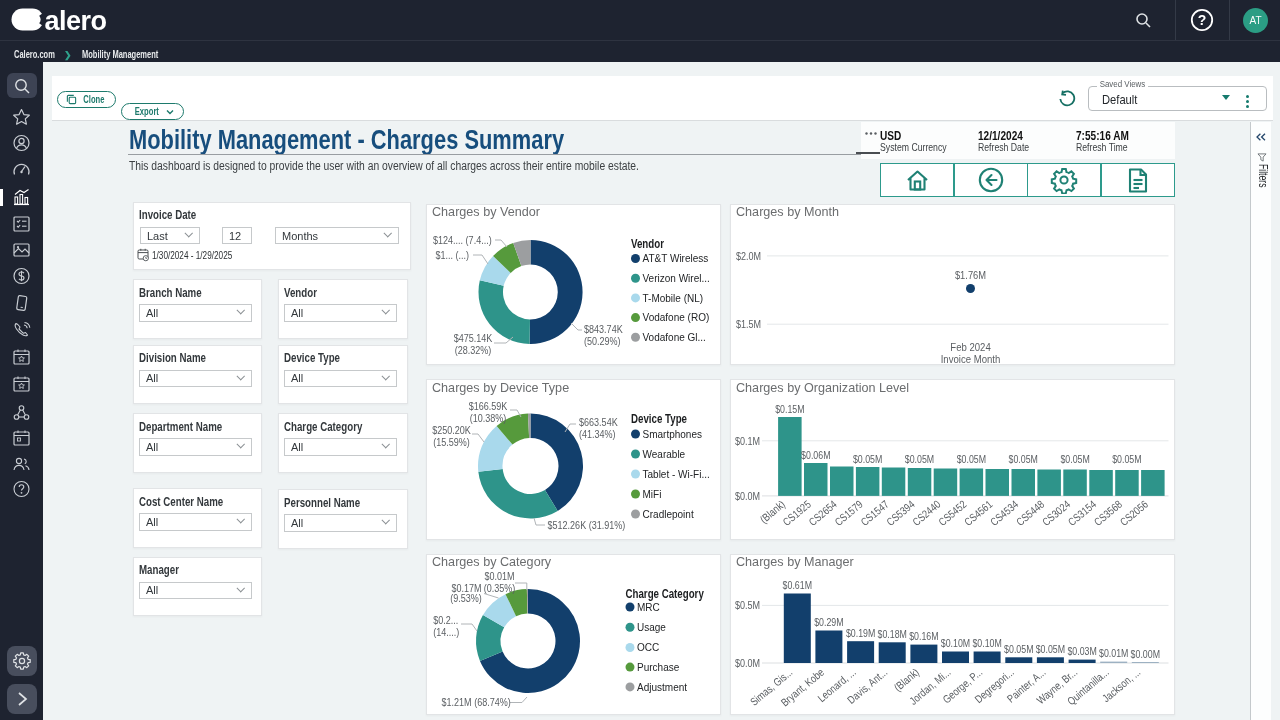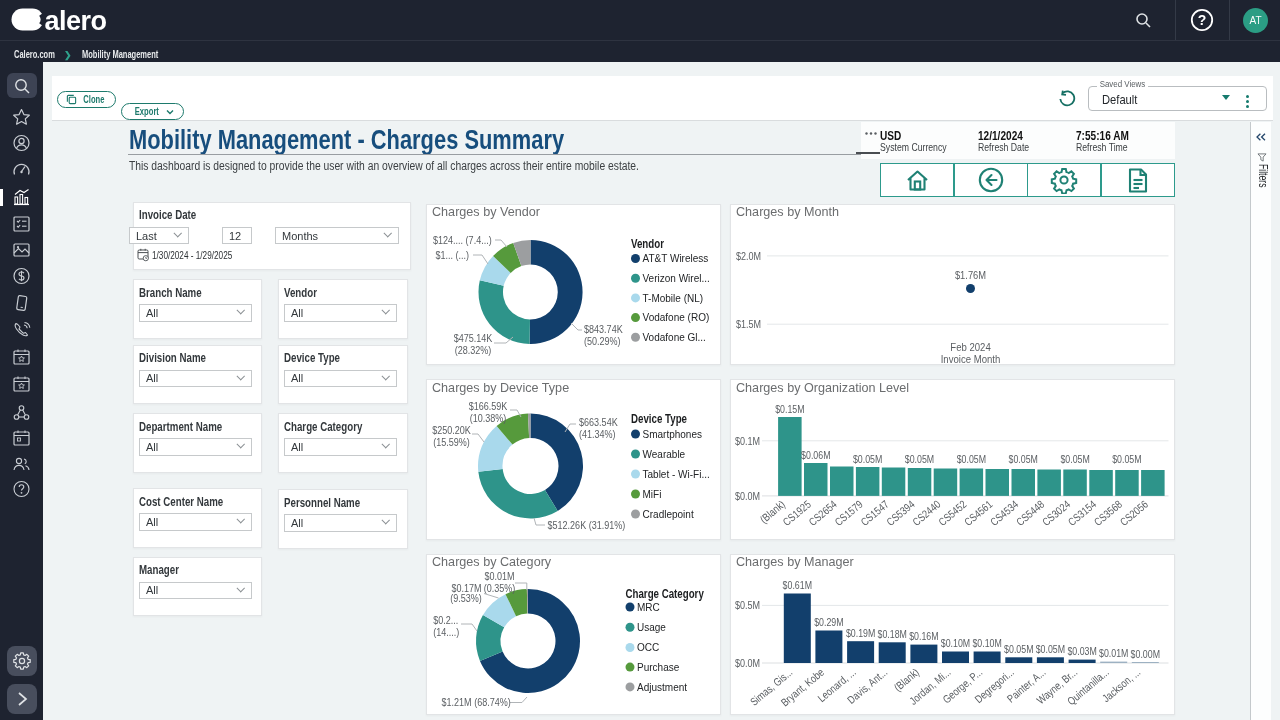--- a/index.html
+++ b/index.html
@@ -240,21 +240,21 @@
 <div class="abs" id="rail"></div>
 <svg class="abs" style="left:1256px;top:133px" width="10" height="8" viewBox="0 0 10 8">
       <path d="M4.4 0.8 L1 4 L4.4 7.2 M9 0.8 L5.6 4 L9 7.2" fill="none" stroke="#25476b" stroke-width="1.3"></path>
     </svg>
 <svg class="abs" style="left:1257px;top:153px" width="10" height="9" viewBox="0 0 11 10">
       <path d="M1 1 H10 L6.8 4.5 V9 L4.2 7.5 V4.5 Z" fill="none" stroke="#6a6f73" stroke-width="1"></path>
     </svg>
 <div class="abs" id="railfilters">Filters</div>
 <div class="abs card" style="left:133px;top:202px;width:278px;height:68px"></div>
 <div class="abs flabel" style="left:139px;top:208px">Invoice Date</div>
-<div class="abs fselect" style="left:129px;top:227px;width:60px;height:17px">Last<span class="chev7"></span></div>
+<div class="abs fselect" style="left:140px;top:227px;width:60px;height:17px">Last<span class="chev7"></span></div>
 <div class="abs fselect" style="left:222px;top:227px;width:30px;height:17px">12</div>
 <div class="abs fselect" style="left:275px;top:227px;width:124px;height:17px">Months<span class="chev7"></span></div>
 <svg class="abs" style="left:137px;top:248px" width="13" height="14" viewBox="0 0 13 14">
       <rect x="1" y="2" width="10" height="9" rx="1.2" fill="none" stroke="#4a4f53" stroke-width="1"></rect>
       <line x1="1" y1="4.6" x2="11" y2="4.6" stroke="#4a4f53" stroke-width="1"></line>
       <line x1="3.8" y1="0.8" x2="3.8" y2="2.6" stroke="#4a4f53" stroke-width="1"></line>
       <line x1="8.2" y1="0.8" x2="8.2" y2="2.6" stroke="#4a4f53" stroke-width="1"></line>
       <circle cx="8.8" cy="10.2" r="2.6" fill="#fff" stroke="#4a4f53" stroke-width="0.9"></circle>
       <path d="M8.8 8.9 V10.3 H10" fill="none" stroke="#4a4f53" stroke-width="0.8"></path>
     </svg>

